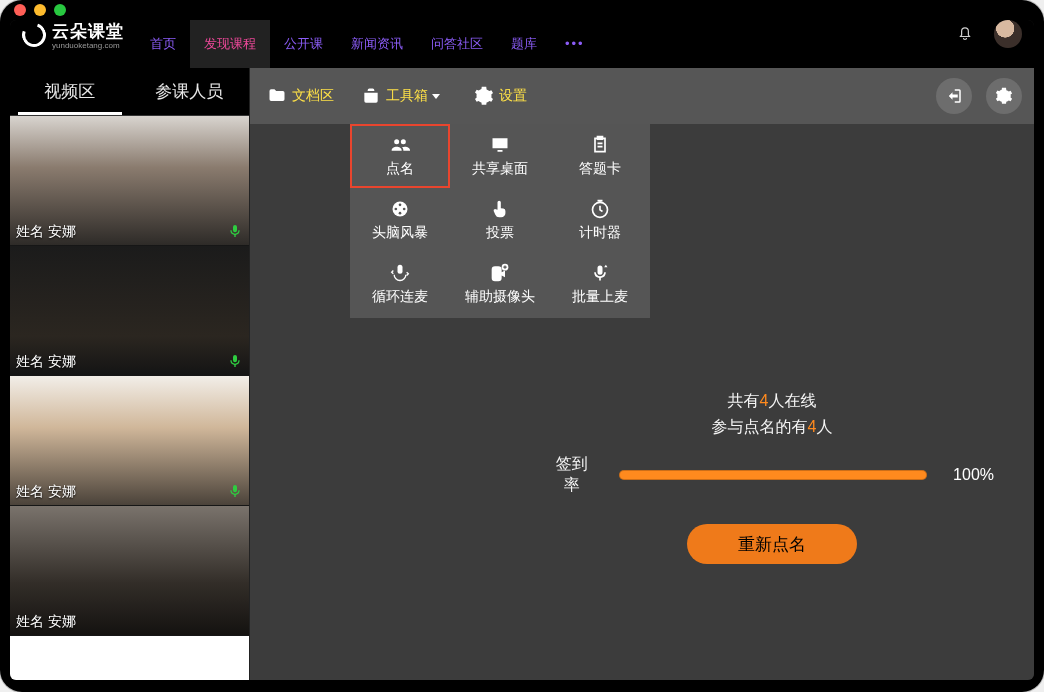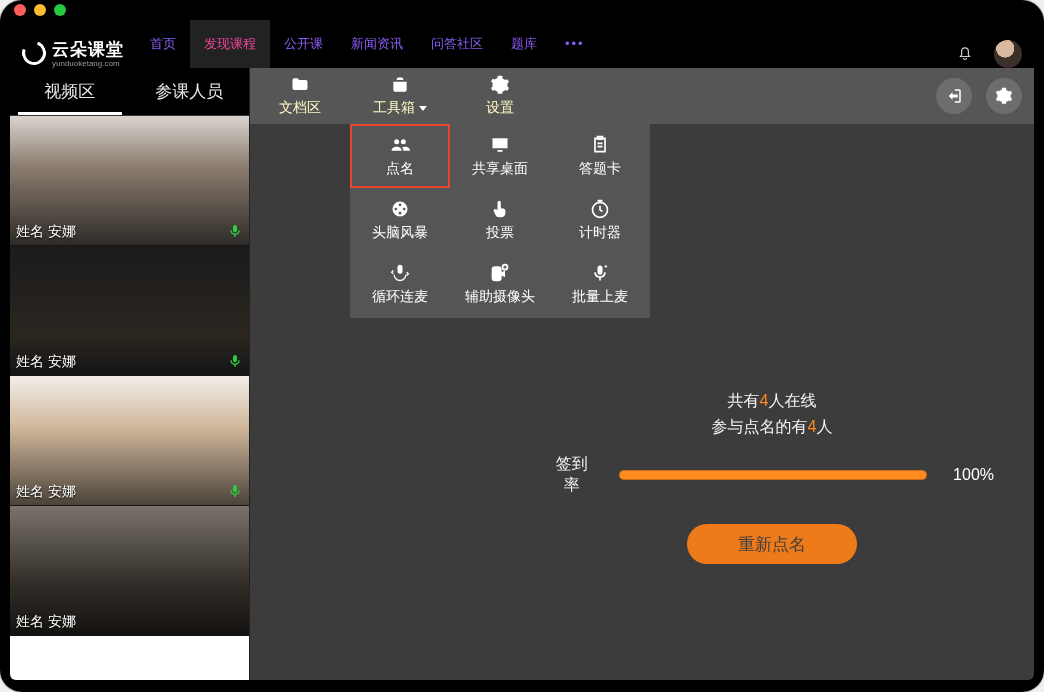--- a/index.html
+++ b/index.html
@@ -29,21 +29,21 @@
   .app {
     position:absolute; left:10px; right:10px; top:20px; bottom:12px;
     background:#1a1a1a;
     border-radius:6px;
     overflow:hidden;
     display:flex; flex-direction:column;
   }
   
   .topnav{
     height:48px; background:#000; color:#cfcfcf;
-    display:flex; align-items:flex-end;
+    display:flex; align-items:flex-start;
     padding:0 12px;
   }
   .logo{
     display:flex; align-items:center; gap:6px;
     margin-right:12px;
     color:#fff;
   }
   .logo-mark{
     width:24px;height:24px;border:3px solid #fff;border-radius:50%;
     border-top-color:transparent; transform:rotate(-25deg);
@@ -121,22 +121,22 @@
     display:flex; flex-direction:column;
     color:#e8e8e8;
     min-width:0;
   }
   .sub-toolbar{
     height:56px; background:#565656;
     display:flex; align-items:center;
   }
   .tb-item{
     width:100px; height:56px;
-    display:flex; flex-direction:column; align-items:center; justify-content:center;
-    gap:4px; color:#fef9c3; cursor:pointer; font-size:14px;
+    display:flex; flex-direction:row; align-items:center; justify-content:center;
+    gap:4px; color:#fde047; cursor:pointer; font-size:14px;
   }
   .tb-item svg{width:22px;height:20px;fill:#fff}
   .tb-item .lbl{display:flex;align-items:center;gap:4px}
   .caret-down{width:0;height:0;border-left:4px solid transparent;border-right:4px solid transparent;border-top:5px solid #fff}
   .tb-right{
     margin-left:auto; display:flex; align-items:center; gap:14px;
     padding-right:12px;
   }
   .circle-btn{
     width:36px;height:36px;border-radius:50%;
@@ -172,21 +172,21 @@
   }
   .plabel{font-size:16px}
   .pbar{
     width:340px;height:10px;border-radius:6px;background:#ff8a1e;
     box-shadow:0 0 0 1px rgba(0,0,0,.2) inset;
   }
   .ppct{font-size:16px;color:#fff}
   .recall-btn{
     margin:28px auto 0; width:170px; height:40px;
     background:#ef7a1a; border:none; border-radius:22px;
-    color:#404040; font-size:17px; cursor:pointer;
+    color:#000000; font-size:17px; cursor:pointer;
     display:flex;align-items:center;justify-content:center;
   }
 </style>
 </head>
 <body>
 
 <div class="window">
   <div class="titlebar">
     <div class="dot r"></div>
     <div class="dot y"></div>

